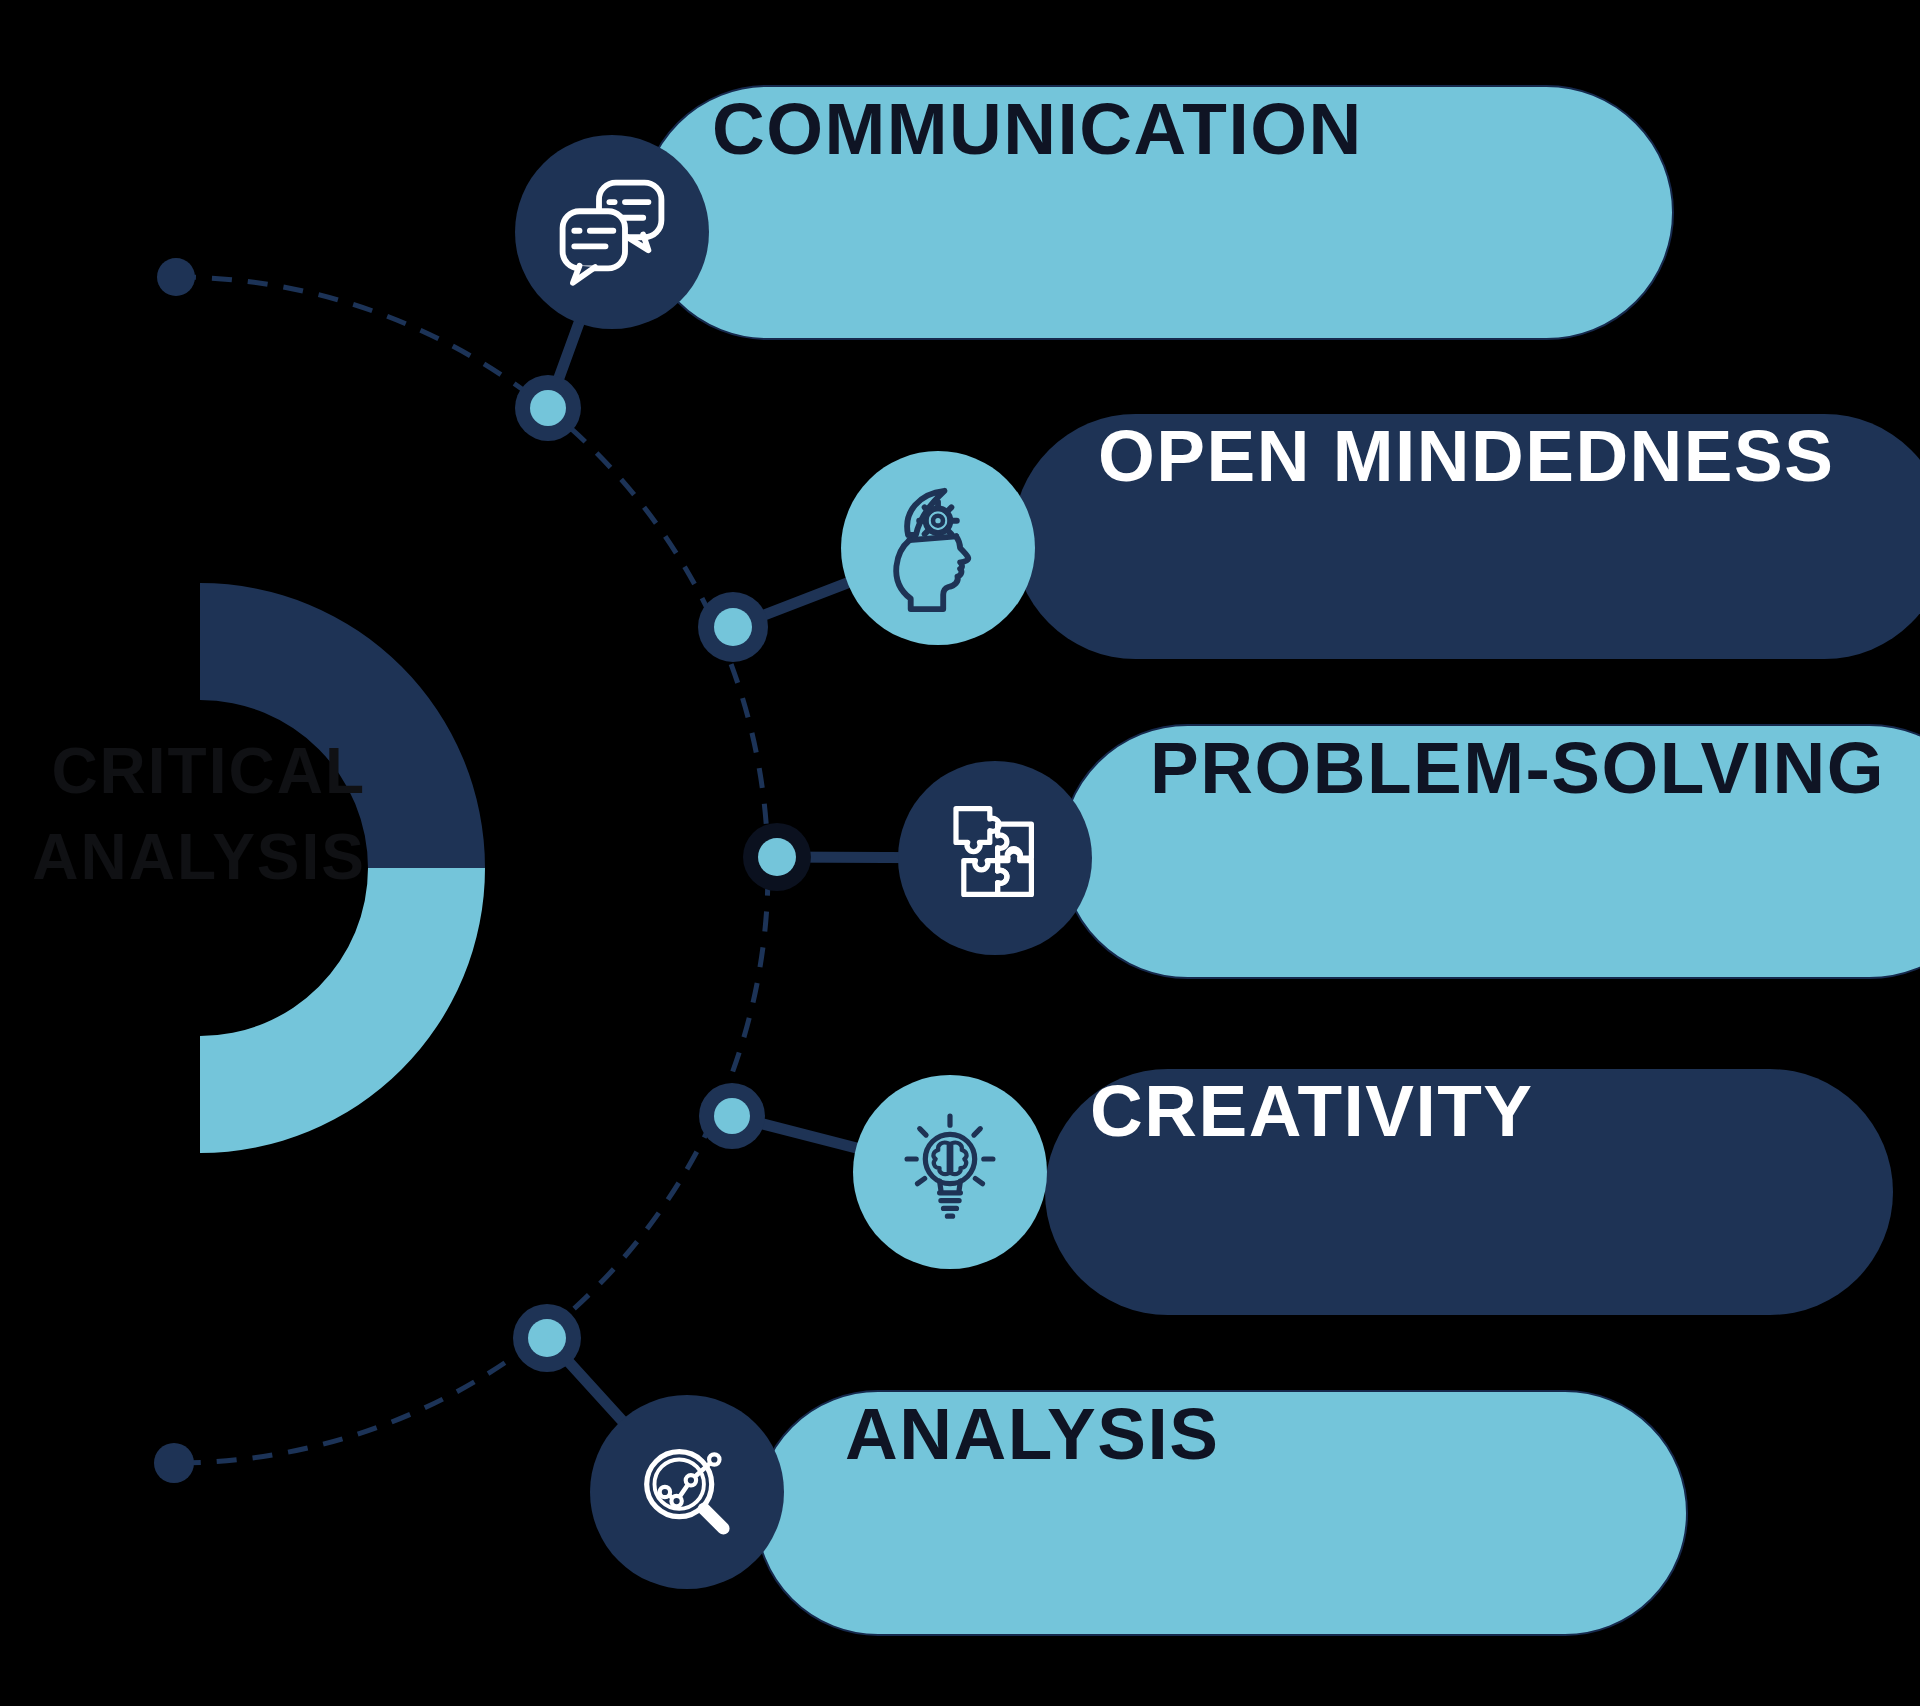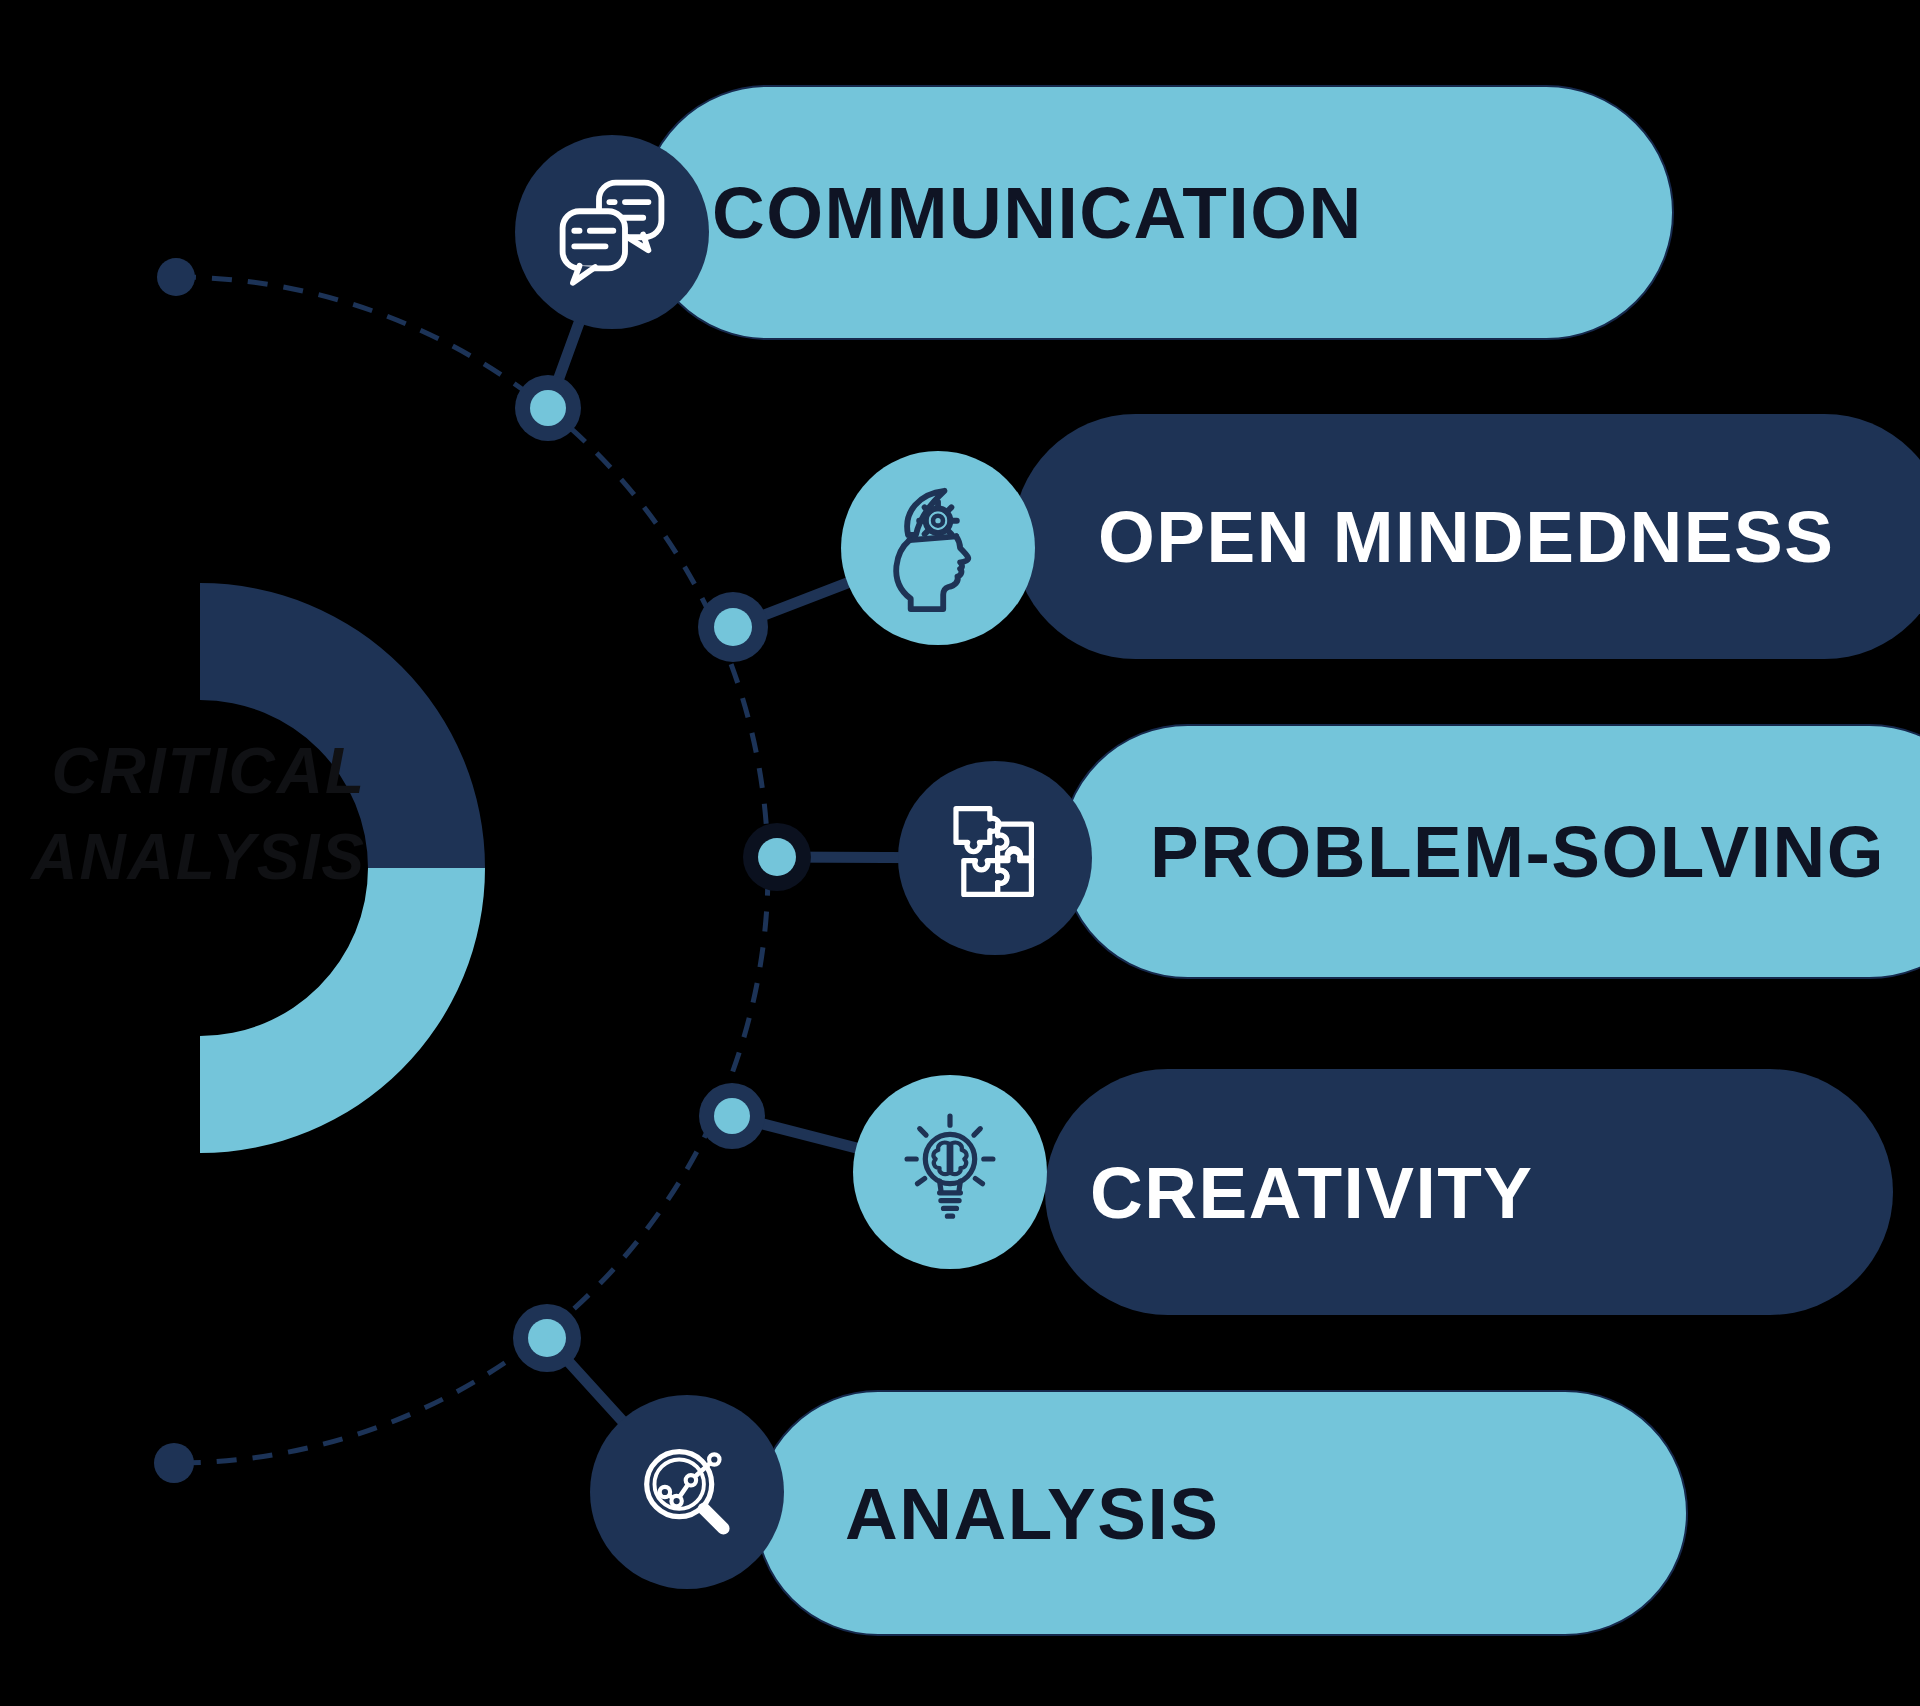--- a/index.html
+++ b/index.html
@@ -2,36 +2,36 @@
 <html><head>
 <meta charset="utf-8">
 <style>
   html,body{margin:0;padding:0;background:#000;}
   #canvas{
     position:relative;width:1920px;height:1706px;background:#000;overflow:hidden;
     font-family:"Liberation Sans","DejaVu Sans",sans-serif;
   }
   #bg-layer{position:absolute;left:0;top:0;width:1920px;height:1706px;}
   .pill{
-    position:absolute;display:flex;align-items:center;
+    position:absolute;display:flex;align-items:flex-start;
     border-radius:200px;font-weight:bold;font-size:73px;letter-spacing:1.5px;
     white-space:nowrap;
   }
   .pill.light{background:#74c5da;color:#0f1424;border:2px solid #16294d;}
   .pill.dark{background:#1e3355;color:#ffffff;}
   .icon-circle{
     position:absolute;width:194px;height:194px;border-radius:50%;
     display:flex;align-items:center;justify-content:center;
   }
   .icon-circle.dark{background:#1e3355;}
   .icon-circle.light{background:#74c5da;}
   .icon-circle svg{width:130px;height:130px;display:block;}
   #title-block{
     position:absolute;left:0;top:728px;width:366px;text-align:right;
-    color:#101114;font-weight:bold;font-size:64px;line-height:86px;letter-spacing:2px;font-style:italic;
+    color:#101114;font-weight:bold;font-size:64px;line-height:86px;letter-spacing:2px;
   }
   #title-block div{white-space:nowrap;}
 </style>
 </head>
 <body>
 
 <div id="canvas">
 
   <svg id="bg-layer" viewBox="0 0 1920 1706">
 

